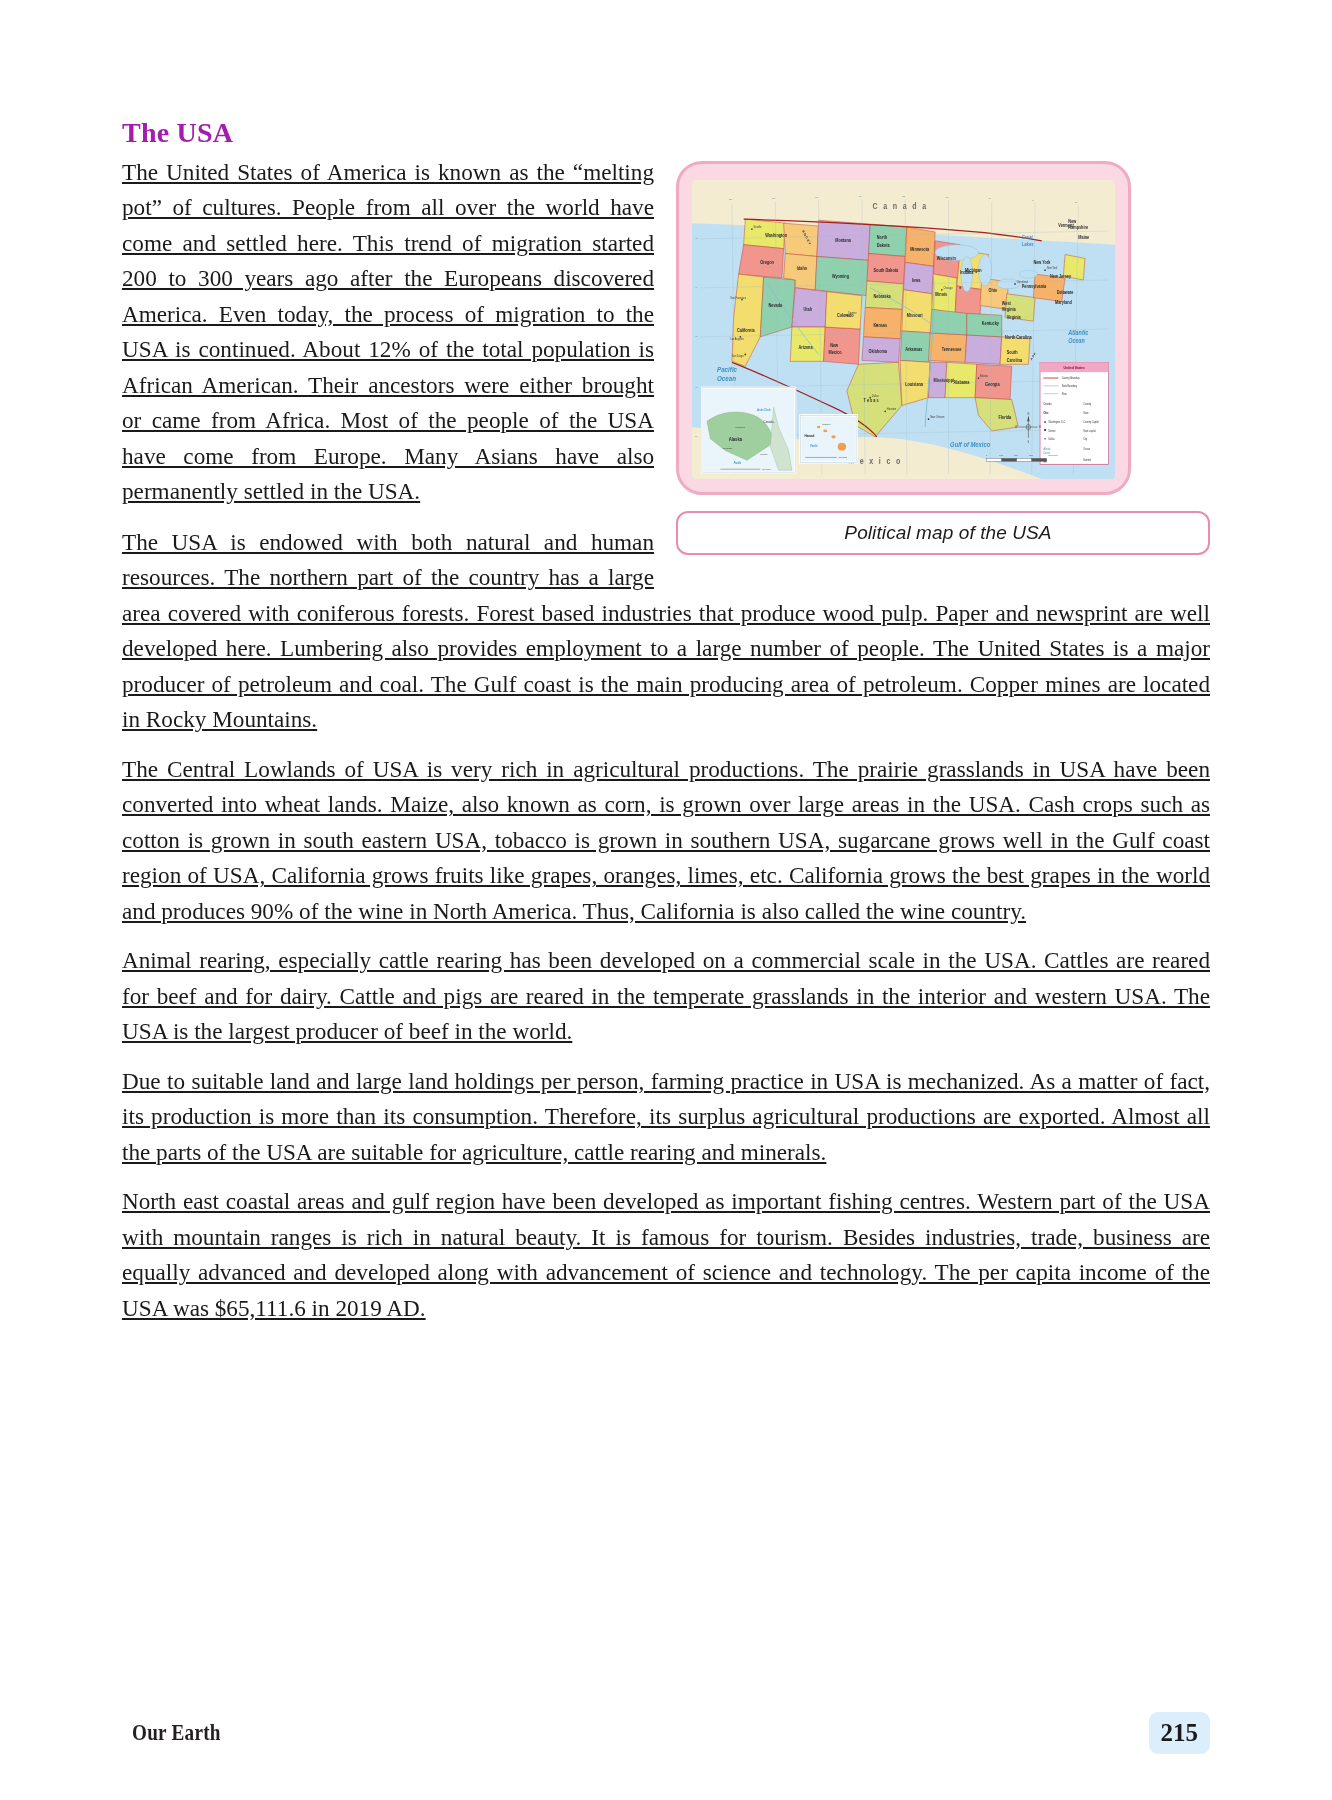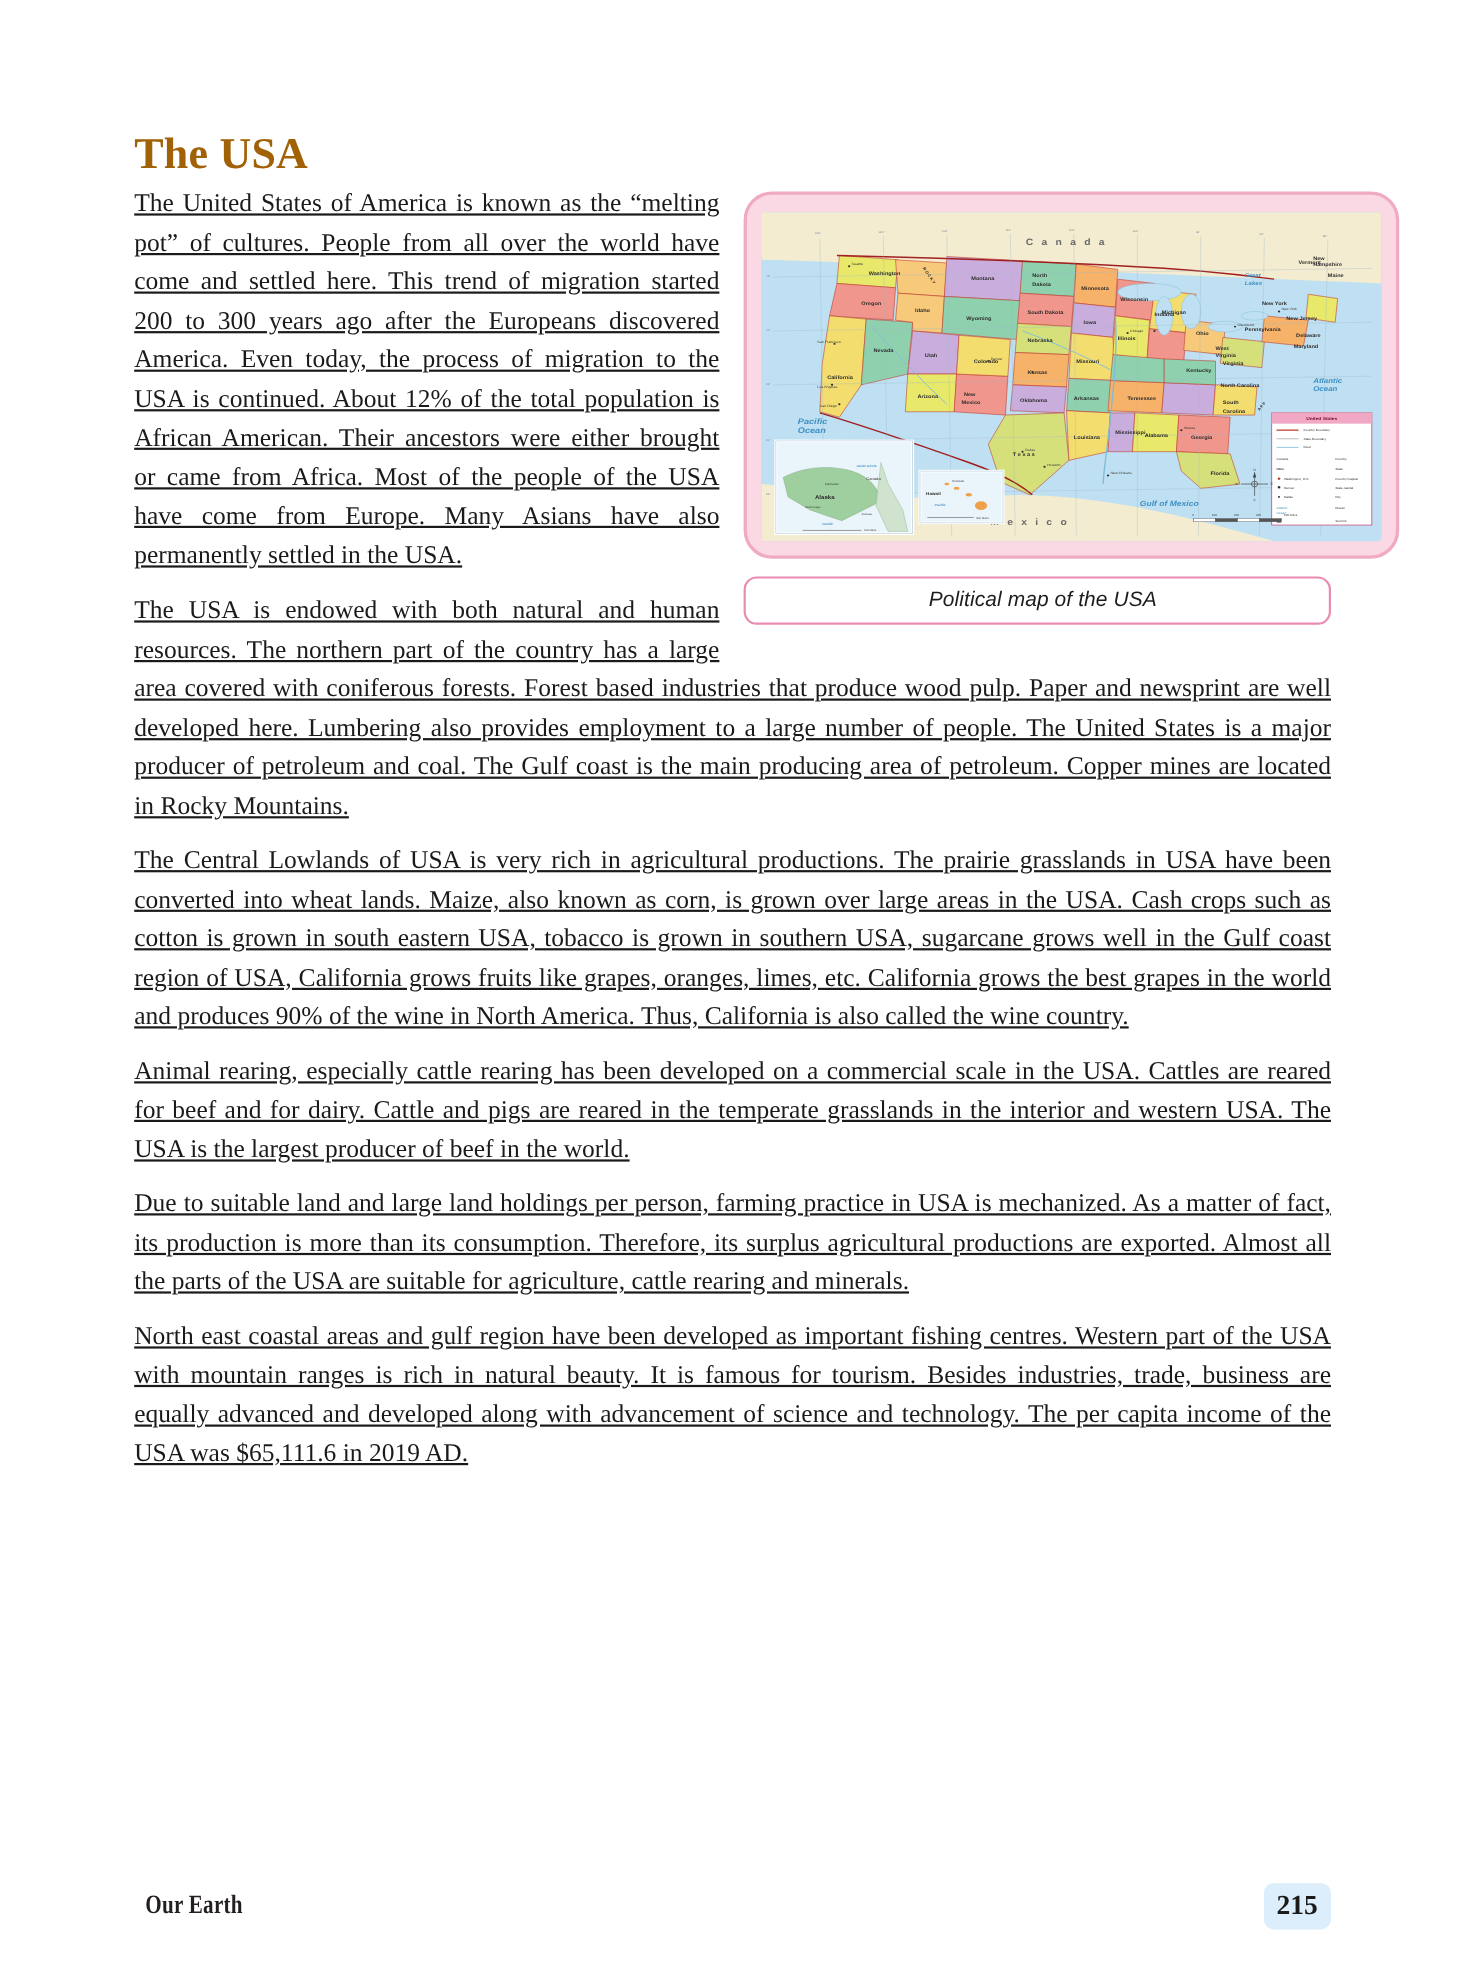--- a/index.html
+++ b/index.html
@@ -13,39 +13,39 @@
   }
   .page{
     position:absolute;
     left:0;top:0;width:1332px;height:1800px;
     box-sizing:border-box;
     padding:118px 122px 0 122px;
   }
 
   
   .heading{
-    color:#a16207;
-    font-size:40px;
+    color:#a21caf;
+    font-size:28px;
     font-weight:bold;
     letter-spacing:.2px;
     margin:0 0 6px 0;
     line-height:1.1;
     font-family:"Liberation Serif","DejaVu Serif",serif;
   }
 
   
   .figure{
     float:right;
     width:534px;
     margin:6px 0 6px 22px;
     shape-margin:10px;
   }
   .map-frame{
     position:relative;
-    width:596px;height:334px;
+    width:455px;height:334px;
     box-sizing:border-box;
     background:#fbd9e4;
     border:3px solid #f0aac4;
     border-radius:26px;
     padding:16px 13px 13px 13px;
     text-decoration:underline;
   }
   .map-inner{
     position:relative;
     width:100%;height:100%;

